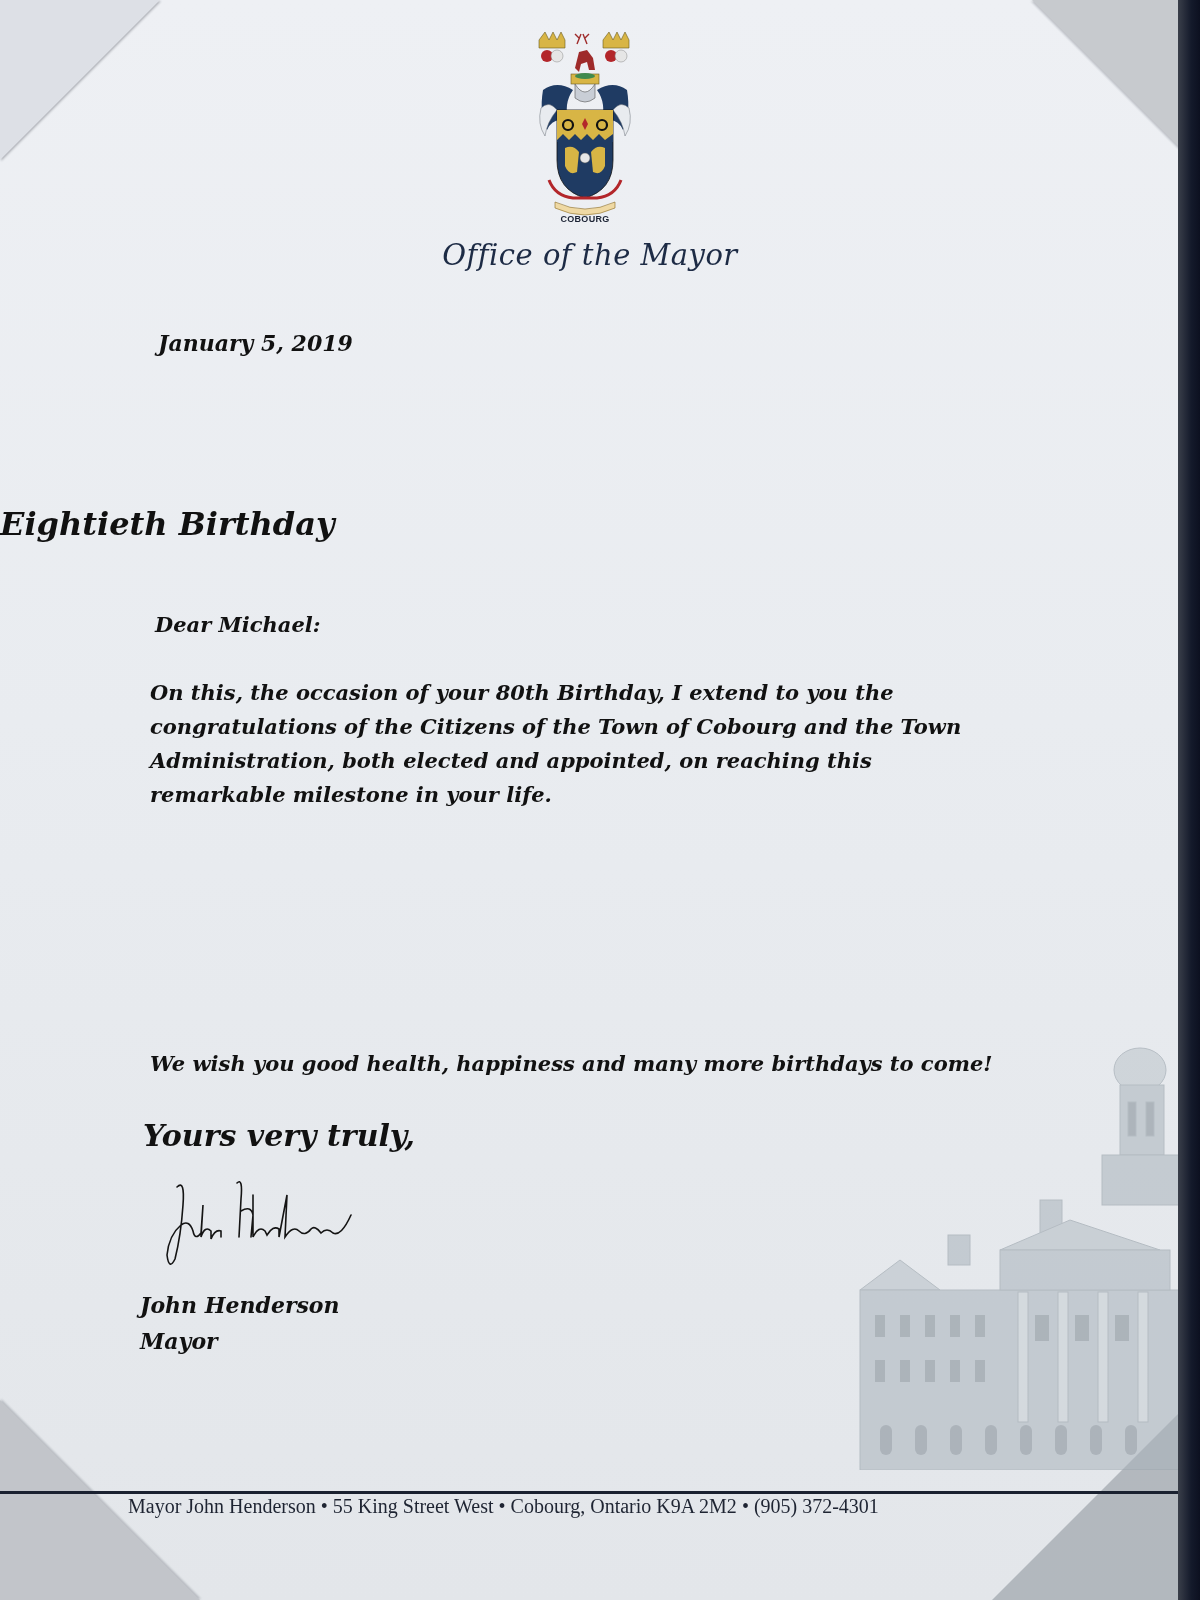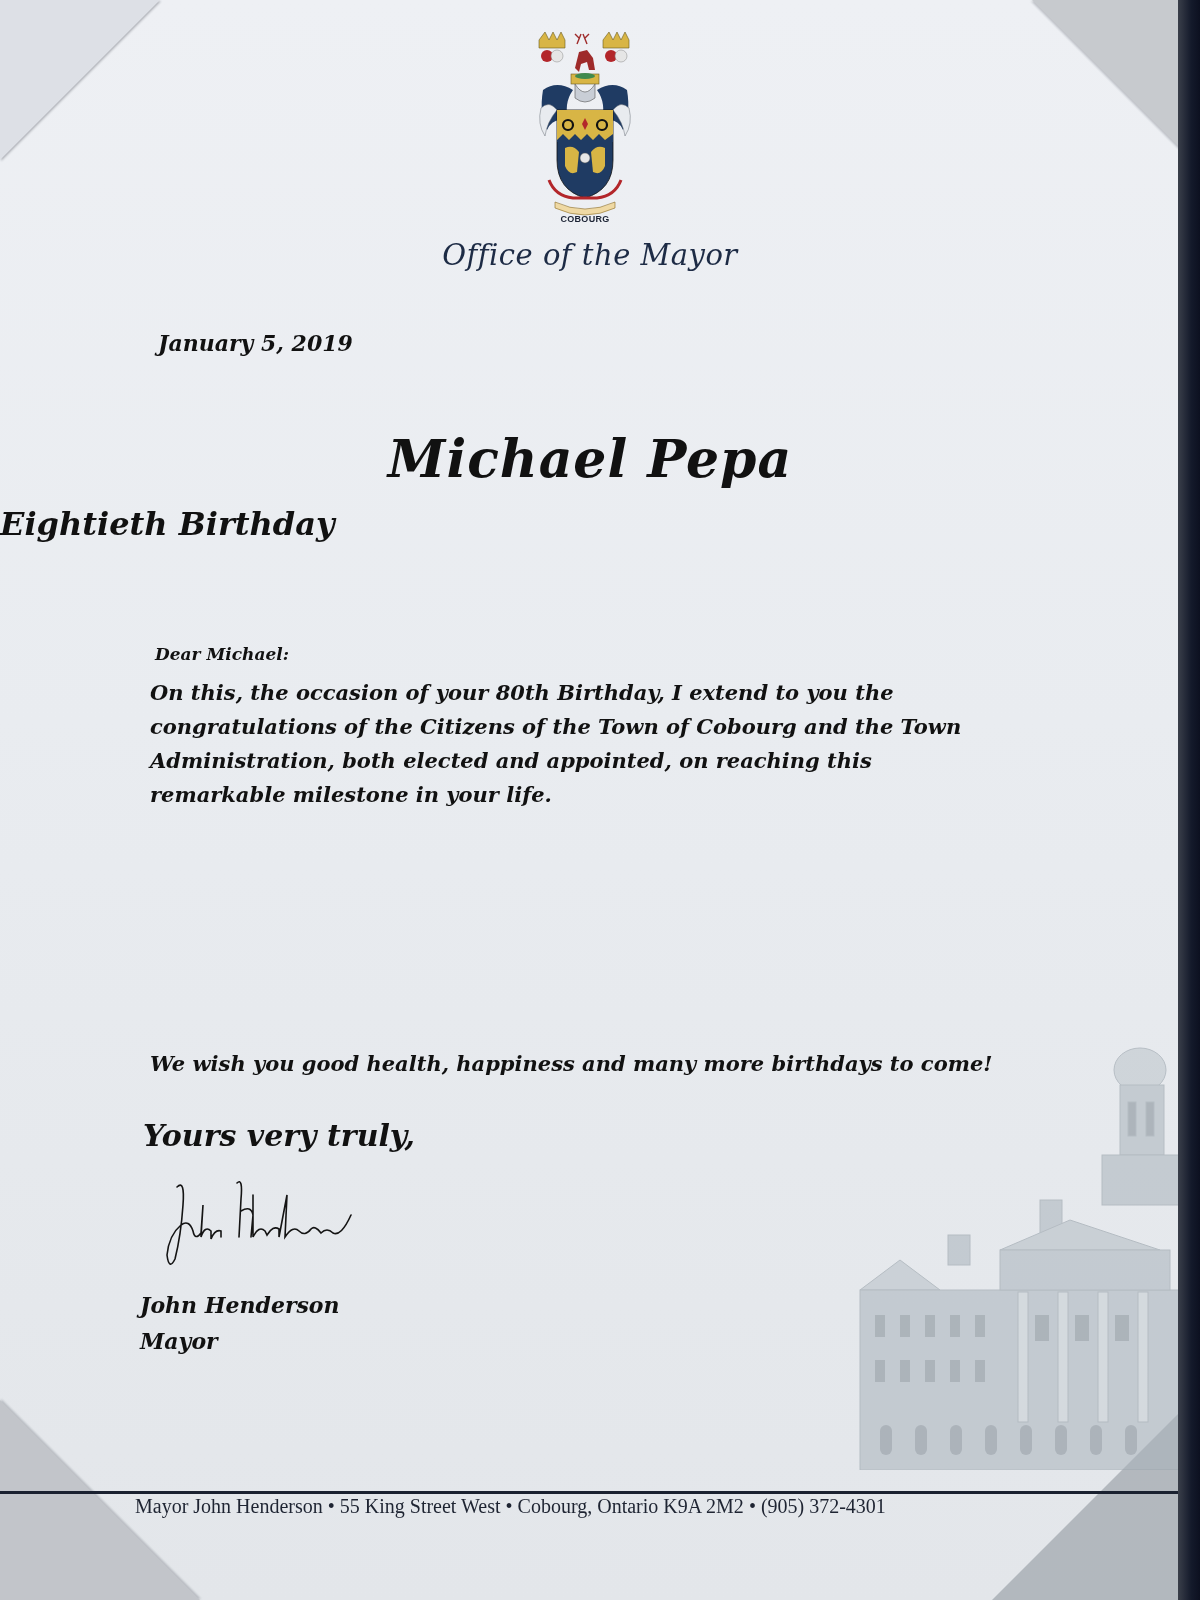--- a/index.html
+++ b/index.html
@@ -131,22 +131,22 @@
       position: absolute;
       left: 0;
       width: 1180px;
       top: 505px;
       text-align: left;
       font-size: 32px;
     }
     .salutation {
       position: absolute;
       left: 155px;
-      top: 644px;
-      font-size: 17px;
+      top: 612px;
+      font-size: 21px;
       text-align: center;
     }
     .body {
       position: absolute;
       left: 150px;
       width: 860px;
       font-size: 21px;
       line-height: 34px;
     }
     .p1 { top: 676px; }
@@ -187,21 +187,20 @@
       background: #1a2130;
     }
     .footer-text {
       position: absolute;
       left: 128px;
       top: 1495px;
       font-family: "Liberation Serif", serif;
       font-size: 20px;
       color: #1e2432;
       white-space: nowrap;
-      margin-left: 7px;
     }
     .footer-text .sep {
       padding: 0 5px;
     }
   </style>
 </head>
 <body>
 
 <div class="backdrop"></div>
 
@@ -298,21 +297,20 @@
     <path d="M14,150 Q20,166 38,168 L62,168 Q80,166 86,150" stroke="#b3262a" stroke-width="3" fill="none"></path>
 
     <path d="M20,172 Q50,186 80,172 L80,178 Q50,192 20,178 Z" fill="#efd9a4" stroke="#8a6a20" stroke-width="0.6"></path>
   </svg>
   <div class="crest-label">COBOURG</div>
 
   <div class="office-title">Office of the Mayor</div>
 
   <div class="date script">January 5, 2019</div>
 
-  <div class="recipient-name script">Michael Pepa</div>
   <div class="occasion script">Eightieth Birthday</div>
 
   <div class="salutation script">Dear Michael:</div>
 
   <div class="body script p1">On this, the occasion of your 80th Birthday, I extend to you the congratulations of the Citizens of the Town of Cobourg and the Town Administration, both elected and appointed, on reaching this remarkable milestone in your life.</div>
   <div class="body script p4">We wish you good health, happiness and many more birthdays to come!</div>
 
   <div class="closing script">Yours very truly,</div>
 
   <svg class="signature" viewBox="0 0 210 100">

